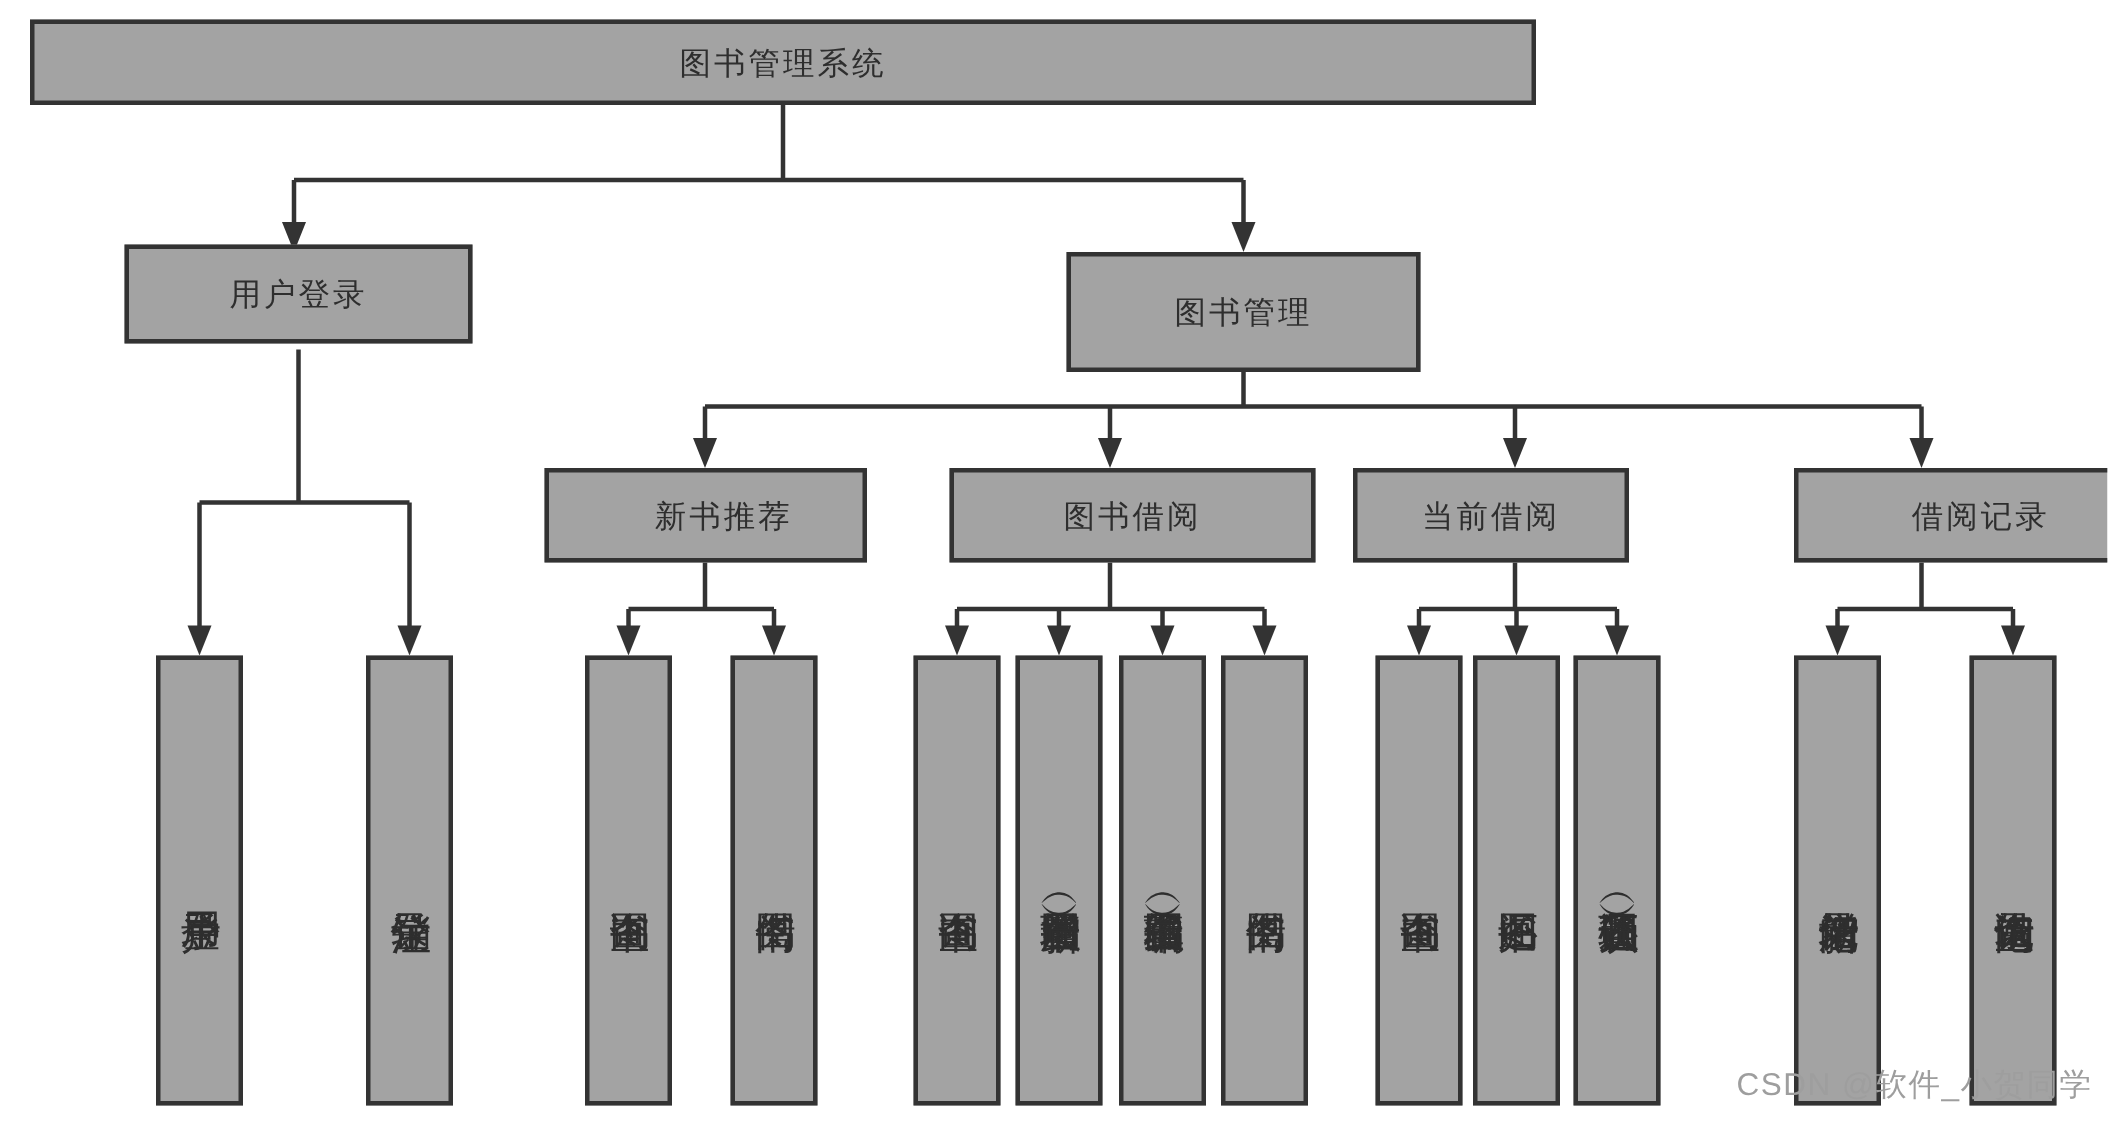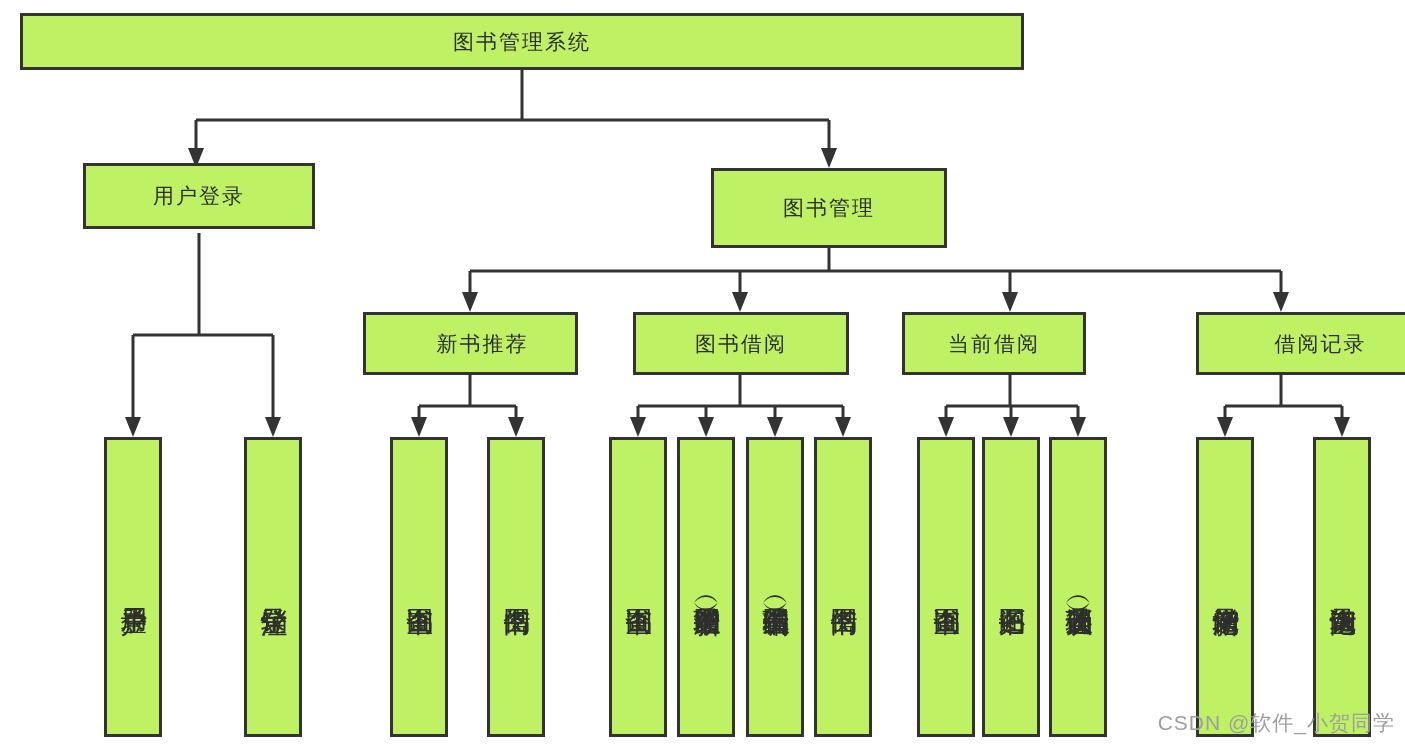--- a/index.html
+++ b/index.html
@@ -19,21 +19,21 @@
   .connectors {
     position: absolute;
     left: 0;
     top: 0;
     color: var(--line, #333333);
   }
   .box {
     position: absolute;
     box-sizing: border-box;
     border: 3px solid var(--line, #333333);
-    background: #bef264;
+    background: #a3a3a3;
     display: flex;
     align-items: center;
     justify-content: center;
   }
   .hbox .label {
     font-size: 21px;
     letter-spacing: 2px;
     color: var(--text, #2e2e2e);
     white-space: nowrap;
   }
@@ -109,21 +109,21 @@
   <div class="box hbox" style="left:83px; top:163px; width:232px; height:66px;font-family:Liberation Serif, serif;">
     <span class="label">用户登录</span>
   </div>
   <div class="box hbox" style="left:711px; top:168px; width:236px; height:80px;text-align:right;">
     <span class="label">图书管理</span>
   </div>
 
   <div class="box hbox" style="left:363px; top:312px; width:215px; height:63px;padding-left:24px;">
     <span class="label">新书推荐</span>
   </div>
-  <div class="box hbox" style="left:633px; top:312px; width:216px; height:63px;">
+  <div class="box hbox" style="left:633px; top:312px; width:244px; height:63px;">
     <span class="label">图书借阅</span>
   </div>
   <div class="box hbox" style="left:902px; top:312px; width:184px; height:63px;">
     <span class="label">当前借阅</span>
   </div>
   <div class="box hbox" style="left:1173px; top:312px; width:249px; height:63px;margin-left:23px;">
     <span class="label">借阅记录</span>
   </div>
 
   <div class="box vbox" style="left:104px; top:437px; width:58px; height:300px;">

